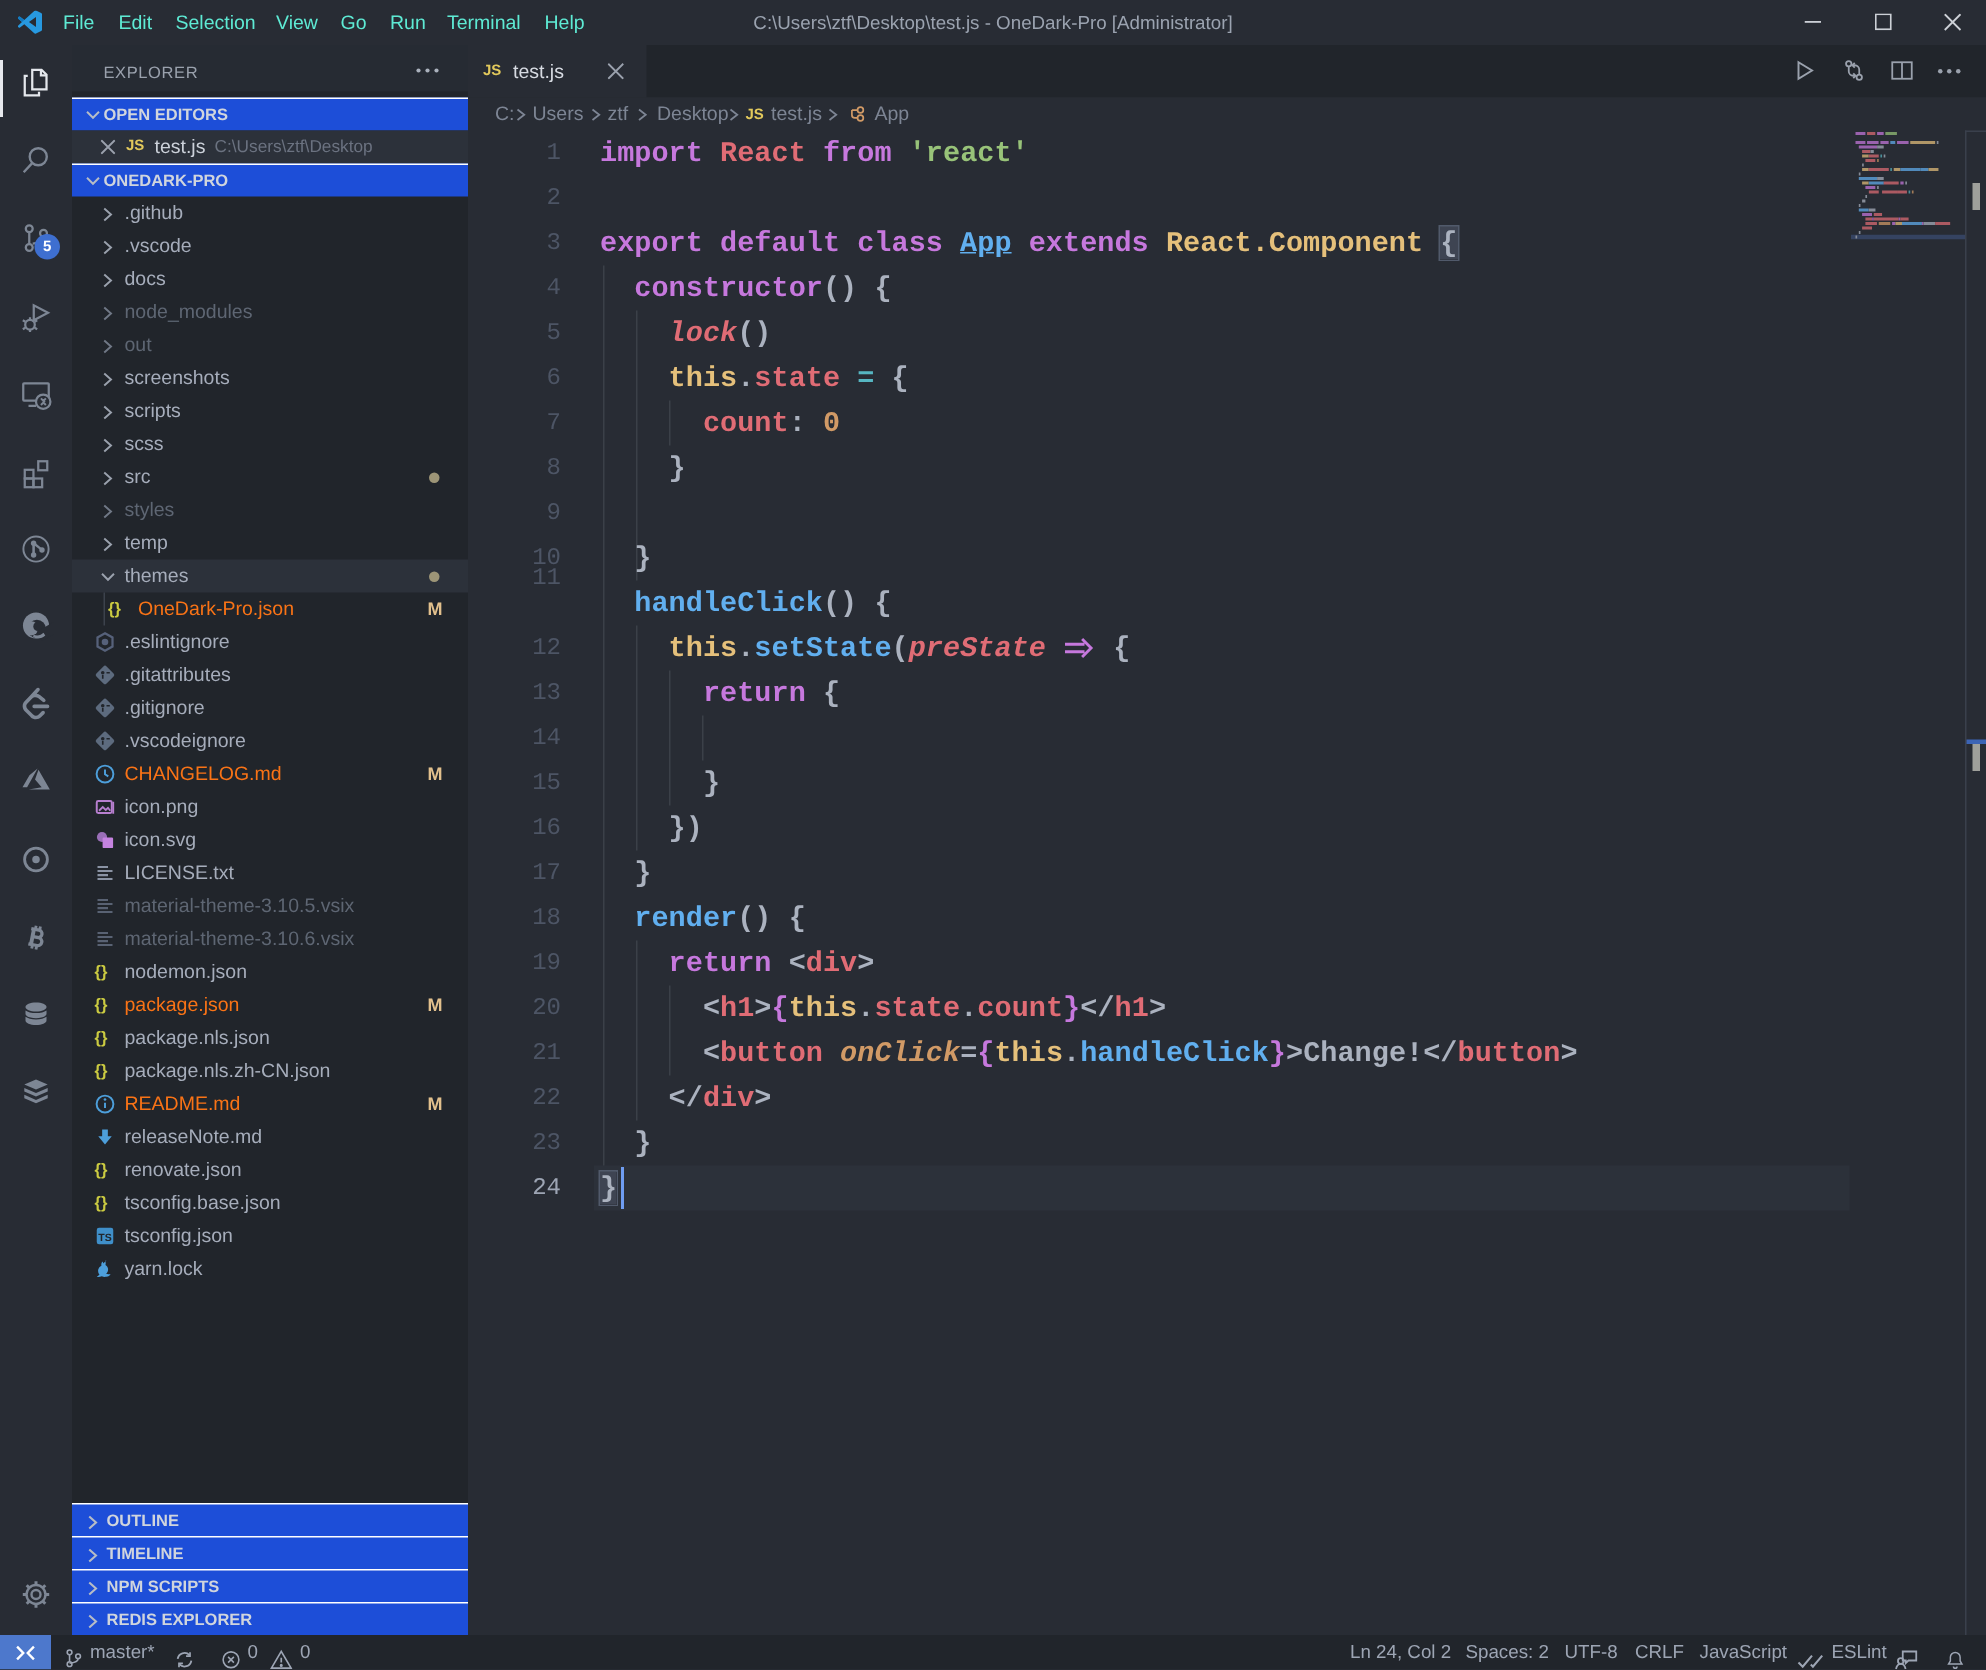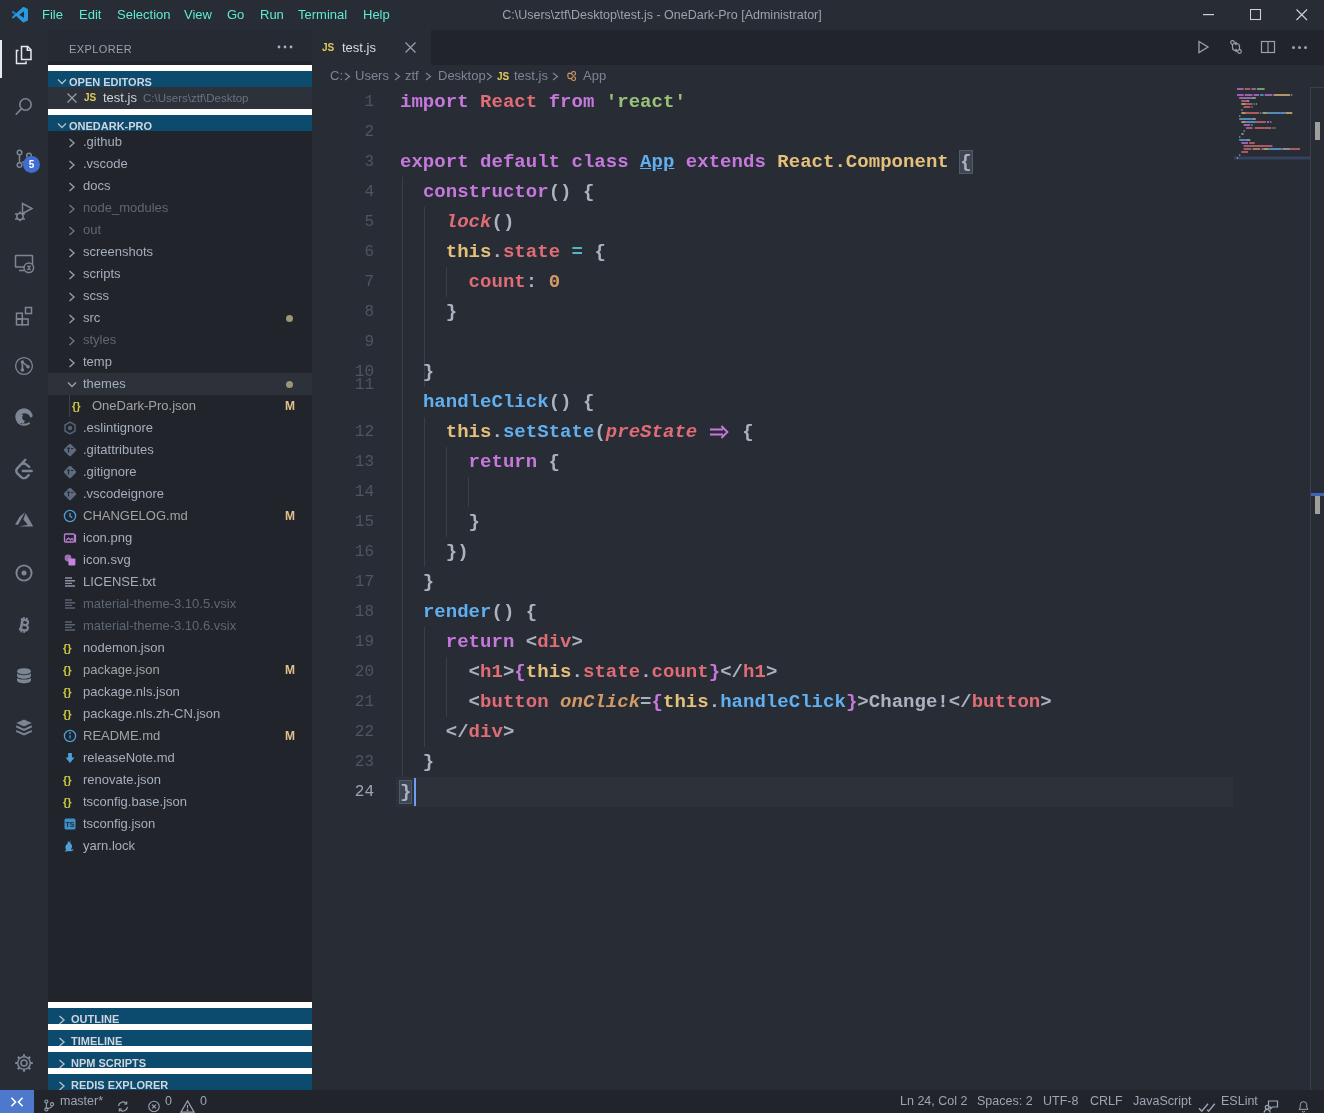--- a/index.html
+++ b/index.html
@@ -16,27 +16,27 @@
      font-size:13px; color:#7d8594; line-height:22px; }
   #editor { left:312px; top:87px; width:1012px; height:1003px; background:#282c34; }
   #statusbar { left:0; top:1090px; width:1324px; height:23px; background:#21252b;
      font-size:12.5px; color:#9da5b4; }
   
   .menu { position:absolute; top:0; height:30px; line-height:30px; font-size:13px; color:#5eead4; }
   #wintitle { position:absolute; top:0; width:100%; text-align:center; height:30px;
      line-height:30px; font-size:12.5px; color:#9ba3b0; }
   
   .sbhead { position:absolute; left:0; width:264px; height:22px; line-height:22px;
-     font-weight:bold; font-size:11px; color:#d0d5dd; background:#0c4a6e;
-     border-top:6px solid #ffffff;text-decoration:underline; }
+     font-weight:bold; font-size:11px; color:#d0d5dd; background:#1d4ed8;
+     border-top:1px solid #ffffff;text-decoration:underline; }
   .row { position:absolute; left:0; width:264px; height:22px; line-height:22px;
      font-size:13px; color:#a6adbb; white-space:nowrap; }
   .rowsel { background:#2c313a; }
   .dim { color:#5e6673; }
-  .mod { color:#a3a3a3; }
+  .mod { color:#f97316; }
   .mbadge { position:absolute; left:237px; top:0; width:20px; font-size:12px; color:#e2c08d; }
   .dot { position:absolute; left:238px; top:8px; width:7px; height:7px; border-radius:50%;
      background:#9d9577; }
   .lbl { position:absolute; left:35px; top:0; }
   .lbl2 { position:absolute; left:44px; top:0; }
   .icon16 { position:absolute; top:3px; }
   
   #tab1 { position:absolute; left:0; top:0; width:119px; height:35px; background:#282c34;
      color:#d7dbe2; font-size:13px; line-height:35px; }
   

